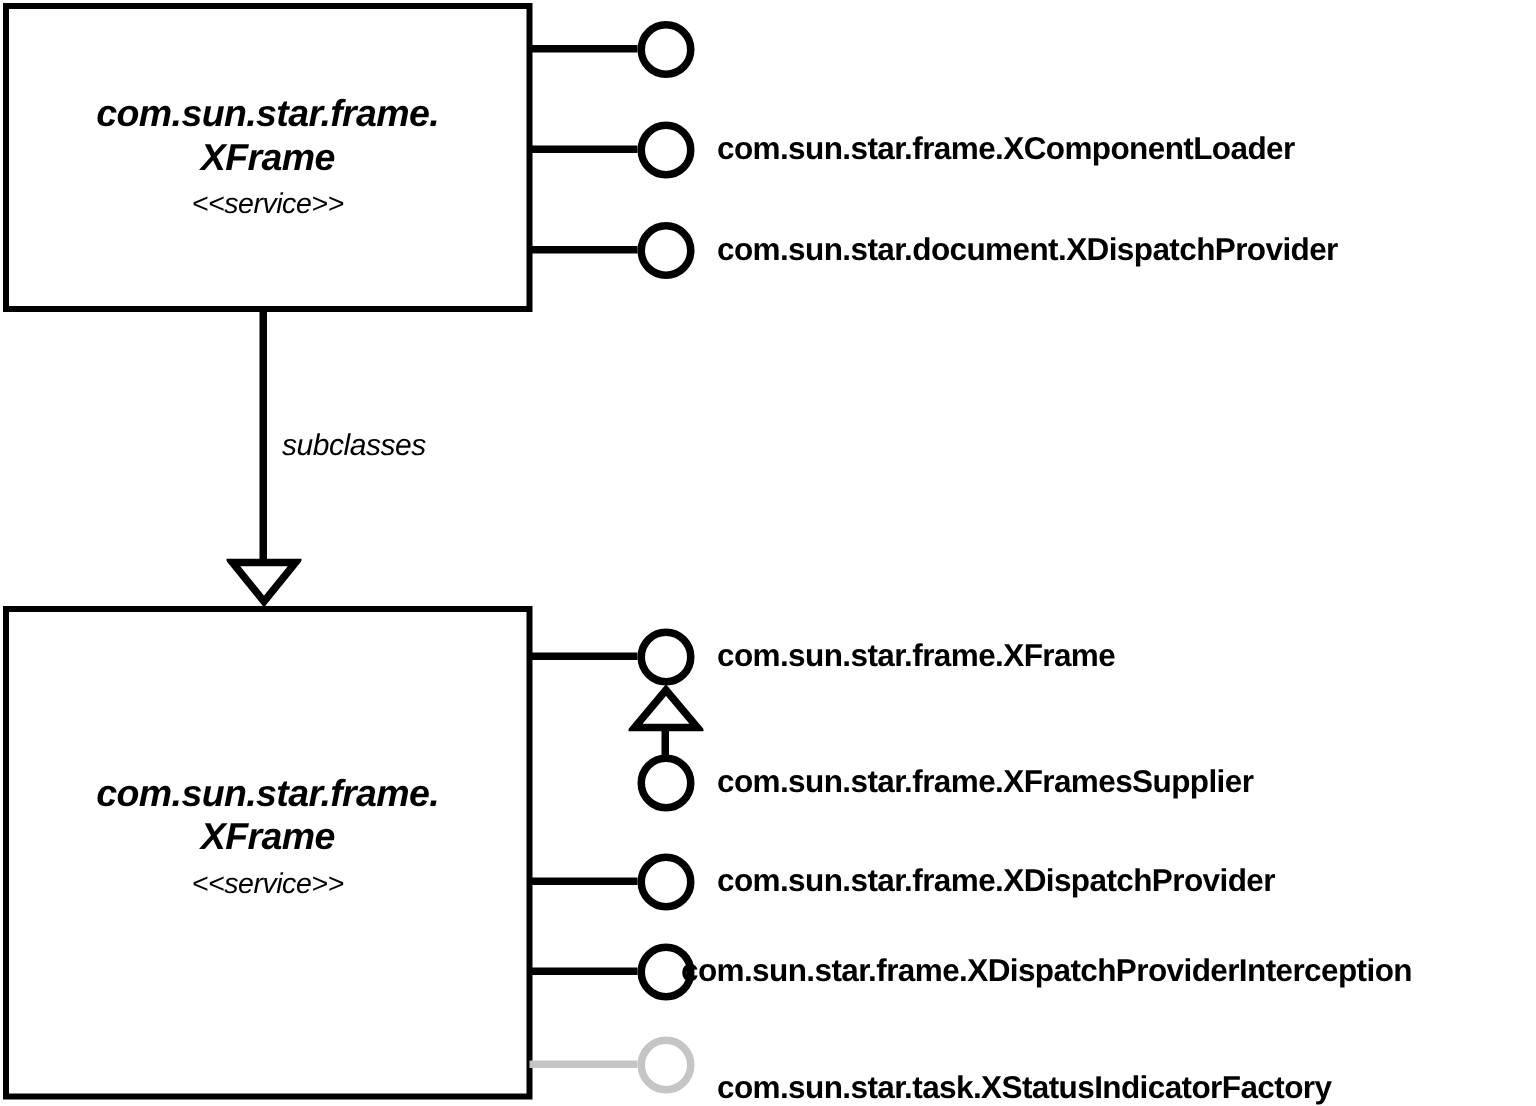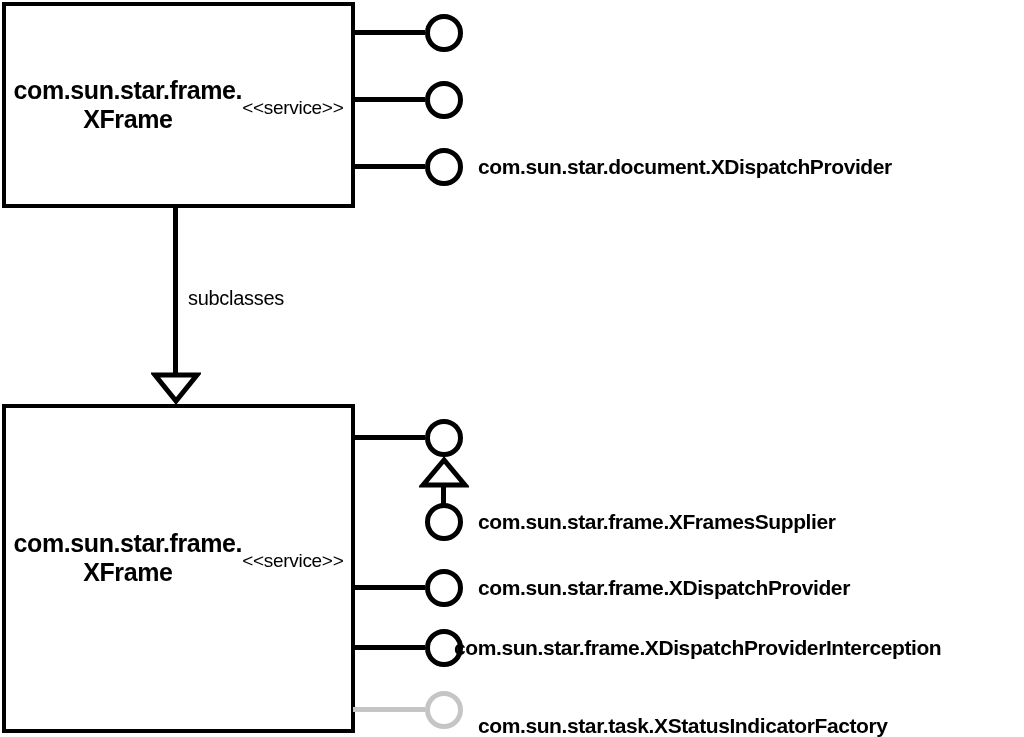--- a/index.html
+++ b/index.html
@@ -15,23 +15,25 @@
     font-family: "Liberation Sans", "DejaVu Sans", sans-serif;
     color: #000000;
     overflow: hidden;
   }
   .service-box {
     position: absolute;
     box-sizing: border-box;
     border: 4px solid #000000;
     background: #ffffff;
     display: flex;
+    flex-direction: column;
     align-items: center;
     justify-content: center;
     text-align: center;
+    font-style: italic;
   }
   .box-desktop { left: 2px; top: 2px; width: 353px; height: 206px; }
   .box-frame   { left: 2px; top: 404px; width: 353px; height: 329px; padding-bottom: 22px; }
   .service-title {
     font-size: 25px;
     line-height: 29px;
     font-weight: 700;
     letter-spacing: -0.4px;
   }
   .service-stereotype {
@@ -90,41 +92,43 @@
       <div>XFrame</div>
     </div>
     <div class="service-stereotype">&lt;&lt;service&gt;&gt;</div>
   </div>
 
   <div class="h-line" style="left:353px; top:30px; width:72px;"></div>
   <div class="iface-circle" style="left:425px; top:14px;"></div>
 
   <div class="h-line" style="left:353px; top:97px; width:72px;"></div>
   <div class="iface-circle" style="left:425px; top:81px;"></div>
+  <div class="iface-label" style="left:478px; top:100px;">com.sun.star.frame.XComponentLoader</div>
 
   <div class="h-line" style="left:353px; top:164px; width:72px;"></div>
   <div class="iface-circle" style="left:425px; top:148px;"></div>
   <div class="iface-label" style="left:478px; top:167px;">com.sun.star.document.XDispatchProvider</div>
 
   <div class="v-line" style="left:173px; top:206px; height:168px;"></div>
   <svg class="tri-svg" style="left:151px; top:372px;" width="50" height="32">
     <polygon points="4,3 46,3 25,29" fill="#ffffff" stroke="#000000" stroke-width="5"></polygon>
   </svg>
-  <div class="relation-label" style="left:188px; top:298px;">subclasses</div>
+  <div class="relation-label" style="left:188px; top:298px;font-style:italic;">subclasses</div>
 
   <div class="service-box box-frame">
     <div class="service-title">
       <div>com.sun.star.frame.</div>
       <div>XFrame</div>
     </div>
     <div class="service-stereotype">&lt;&lt;service&gt;&gt;</div>
   </div>
 
   <div class="h-line" style="left:353px; top:435px; width:72px;"></div>
   <div class="iface-circle" style="left:425px; top:419px;"></div>
+  <div class="iface-label" style="left:478px; top:438px;">com.sun.star.frame.XFrame</div>
 
   <svg class="tri-svg" style="left:419px; top:456px;" width="50" height="33">
     <polygon points="25,4 4,29 46,29" fill="#ffffff" stroke="#000000" stroke-width="5"></polygon>
   </svg>
   <div class="v-line" style="left:441px; top:485px; height:19px;"></div>
 
   <div class="iface-circle" style="left:425px; top:503px;"></div>
   <div class="iface-label" style="left:478px; top:522px;text-align:right;">com.sun.star.frame.XFramesSupplier</div>
 
   <div class="h-line" style="left:353px; top:585px; width:72px;"></div>

